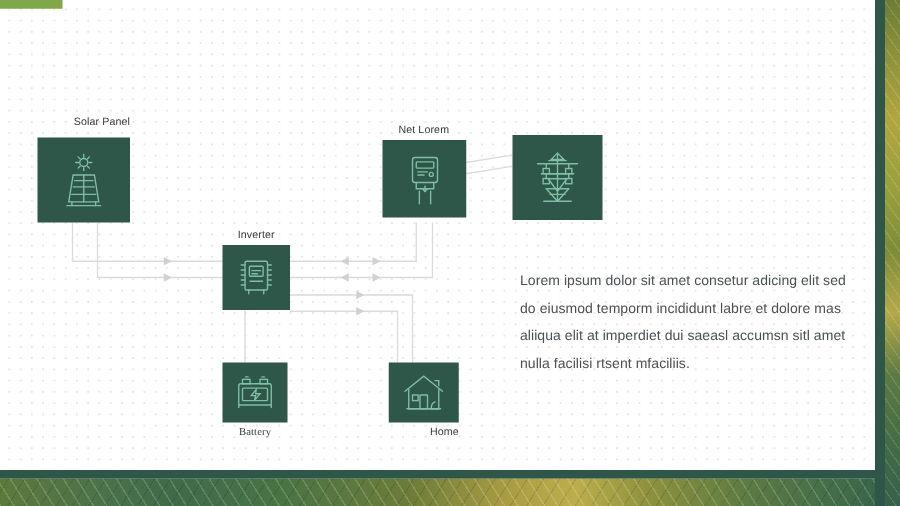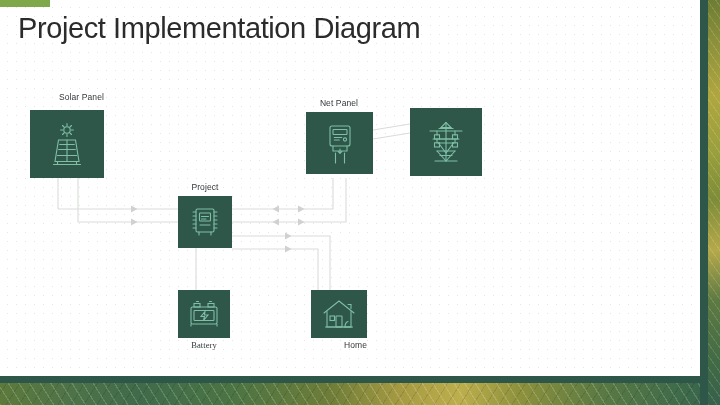--- a/index.html
+++ b/index.html
@@ -104,21 +104,20 @@
 </style>
 </head>
 <body>
 
 <div class="slide">
 
   <div class="grid-bg"></div>
 
   <div class="accent-bar"></div>
 
-  <div class="page-title">Project Implementation Diagram</div>
 
   <svg class="wires" viewBox="0 0 700 380" xmlns="http://www.w3.org/2000/svg">
     <defs>
       <marker id="ar" markerWidth="7" markerHeight="7" refX="3" refY="3.2" orient="auto" markerUnits="userSpaceOnUse">
         <path d="M0,0.6 L5.6,3.2 L0,5.8 Z" fill="#cfd2cf"></path>
       </marker>
       <marker id="al" markerWidth="7" markerHeight="7" refX="3" refY="3.2" orient="auto-start-reverse" markerUnits="userSpaceOnUse">
         <path d="M0,0.6 L5.6,3.2 L0,5.8 Z" fill="#cfd2cf"></path>
       </marker>
     </defs>
@@ -166,36 +165,36 @@
         <path d="M21 1.6v2.2M21 12.2v2.2M14.6 8h2.2M25.2 8h2.2M16.5 3.5l1.5 1.5M24 11l1.5 1.5M25.5 3.5L24 5M18 11l-1.5 1.5"></path>
         <path d="M9 39.5h24L29.5 18h-17L9 39.5z"></path>
         <path d="M11.4 33.5h19.2M12.6 27.5h16.8M13.7 22.5h14.6"></path>
         <path d="M21 18v21.5"></path>
         <path d="M7.5 42.5h27"></path>
         <path d="M11.5 39.5v3M30.5 39.5v3"></path>
       </svg>
     </span>
   </div>
 
-  <div class="node-label" style="left:178px;top:182px;width:54px;">Project</div>
+  <div class="node-label" style="left:178px;top:182px;width:54px;">Inverter</div>
   <div class="node" style="left:178px;top:196px;width:54px;height:52px;">
     <span>
       <svg width="36" height="36" viewBox="0 0 36 36" fill="none" stroke="#7fbfa6" stroke-width="1.1" stroke-linecap="round">
         <rect x="9" y="5" width="18" height="23" rx="1.5"></rect>
         <rect x="12.5" y="9" width="11" height="8" rx="0.8"></rect>
         <path d="M14.5 12.5h7M14.5 15h4.5"></path>
         <path d="M13 21h10"></path>
         <path d="M9 8H6M9 12H6M9 16H6M9 20H6M9 24H6"></path>
         <path d="M27 8h3M27 12h3M27 16h3M27 20h3M27 24h3"></path>
         <path d="M12 28v3M24 28v3"></path>
       </svg>
     </span>
   </div>
 
-  <div class="node-label" style="left:306px;top:98px;width:66px;">Net Panel</div>
+  <div class="node-label" style="left:306px;top:98px;width:66px;">Net Lorem</div>
   <div class="node" style="left:306px;top:112px;width:67px;height:62px;">
     <span>
       <svg width="36" height="42" viewBox="0 0 36 42" fill="none" stroke="#7fbfa6" stroke-width="1.1" stroke-linecap="round">
         <rect x="8" y="4" width="20" height="20" rx="2"></rect>
         <rect x="11" y="7.5" width="14" height="5" rx="0.7"></rect>
         <path d="M12.3 15.5h7.5M12.3 18h5"></path>
         <circle cx="23" cy="17.5" r="1.6"></circle>
         <path d="M11 24v5h14v-5"></path>
         <path d="M18 27v4"></path>
         <path d="M16.2 29.5l1.8 1.8 1.8-1.8"></path>
@@ -251,19 +250,20 @@
         <rect x="15" y="18" width="6" height="11" rx="0.6"></rect>
         <rect x="9" y="18" width="4.5" height="4.5"></rect>
         <path d="M24 29c0-3 1.5-5 3-5.5"></path>
         <path d="M24 29h6"></path>
         <path d="M4.5 29h27"></path>
       </svg>
     </span>
   </div>
   <div class="node-label" style="left:311px;top:340px;width:56px;text-align:right;">Home</div>
 
+  <div class="body-copy">Lorem ipsum dolor sit amet consetur adicing elit sed do eiusmod temporm incididunt labre et dolore mas aliiqua elit at imperdiet dui saeasl accumsn sitl amet nulla facilisi rtsent mfaciliis.</div>
 
   <div class="edge-bottom-border"></div>
   <div class="edge-bottom-photo"></div>
   <div class="edge-right-border"></div>
   <div class="edge-right-photo"></div>
 
 </div>
 
 </body></html>

